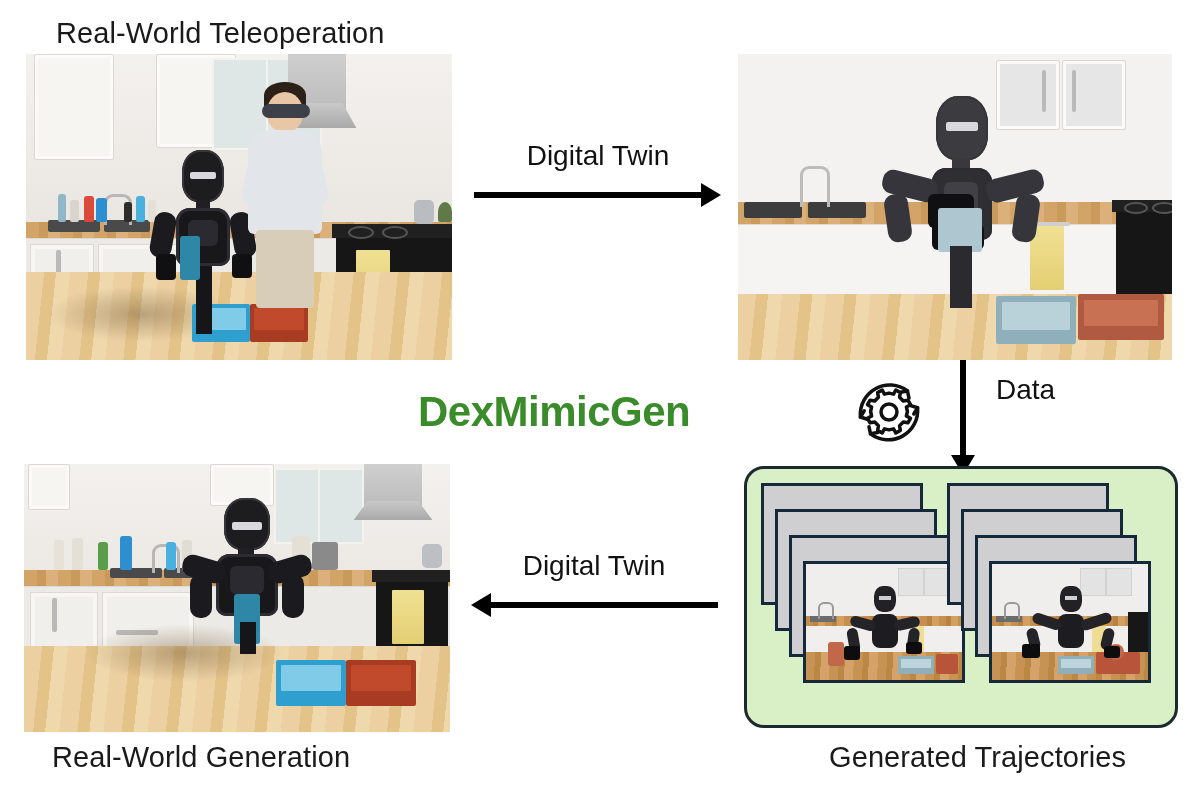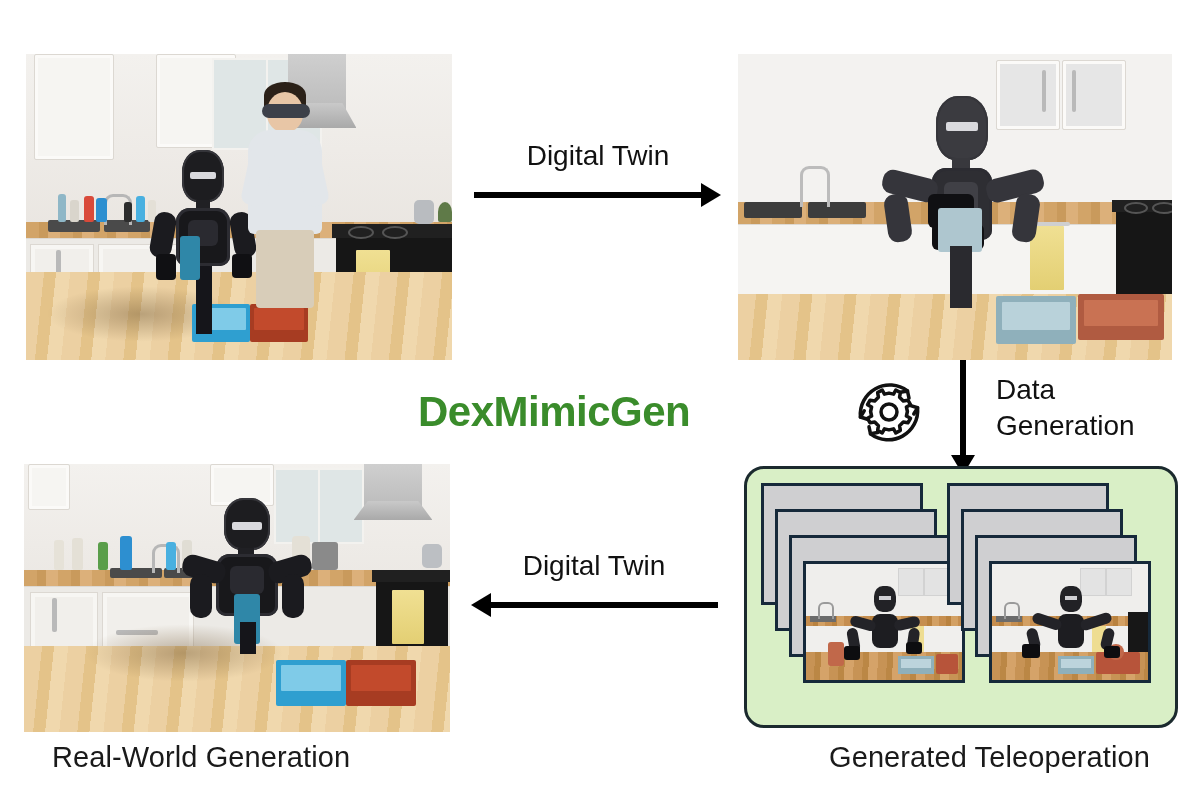--- a/index.html
+++ b/index.html
@@ -140,22 +140,23 @@
   .mr-visor{position:absolute;background:#cfcfd3;}
   .mr-torso{position:absolute;background:#1d1d21;border-radius:8px;}
   .mr-arm{position:absolute;background:#232328;border-radius:7px;}
   .mr-hand{position:absolute;background:#0d0d10;border-radius:3px;}
 </style>
 </head>
 <body>
 
 <div class="stage">
 
+  <div class="title" id="title-tele">Real-World Teleoperation</div>
   <div class="title" id="title-deploy">Real-World Generation</div>
-  <div class="title" id="title-traj">Generated Teleoperation</div>
+  <div class="title" id="title-traj">Generated Trajectories</div>
 
   <div class="photo" id="photo-tele">
     <div class="sc">
       <div class="wall"></div>
 
       <div class="upper-cab" style="left:8px;top:0;width:78px;height:104px;"></div>
       <div class="upper-cab" style="left:130px;top:0;width:78px;height:92px;"></div>
       <div class="glass-cab" style="left:186px;top:4px;width:52px;height:88px;"></div>
       <div class="glass-cab" style="left:240px;top:4px;width:52px;height:88px;"></div>
       <div class="hood" style="left:262px;top:0;width:58px;height:74px;"></div>
@@ -331,21 +332,20 @@
     <div class="h-arrow right" style="left:0;top:52px;width:230px;"></div>
   </div>
 
   <div class="arrow-group" style="left:470px;top:550px;width:248px;height:120px;">
     <div class="arrow-label" style="left:0;top:0;width:248px;">Digital Twin</div>
     <div class="h-arrow left" style="left:18px;top:52px;width:230px;"></div>
   </div>
 
   <div class="v-arrow" style="left:960px;top:360px;height:98px;"></div>
   <div class="arrow-label" style="left:996px;top:374px;text-align:left;">Data</div>
-  <div class="arrow-label" style="left:996px;top:410px;text-align:left;">Generation</div>
 
   <div id="gear-wrap">
     <svg viewBox="0 0 100 100" width="86" height="84" aria-hidden="true">
       <g fill="none" stroke="#111" stroke-width="4.2" stroke-linecap="round" stroke-linejoin="round">
 
         <path d="M50 27.5
                  l5.4 1.2 2.7-4.9 5.4 3.1-0.9 5.5 4.4 4.4 5.5-0.9 3.1 5.4-4.9 2.7
                  1.2 5.4-1.2 5.4 4.9 2.7-3.1 5.4-5.5-0.9-4.4 4.4 0.9 5.5-5.4 3.1-2.7-4.9
                  -5.4 1.2-5.4-1.2-2.7 4.9-5.4-3.1 0.9-5.5-4.4-4.4-5.5 0.9-3.1-5.4 4.9-2.7
                  -1.2-5.4 1.2-5.4-4.9-2.7 3.1-5.4 5.5 0.9 4.4-4.4-0.9-5.5 5.4-3.1 2.7 4.9z"></path>

